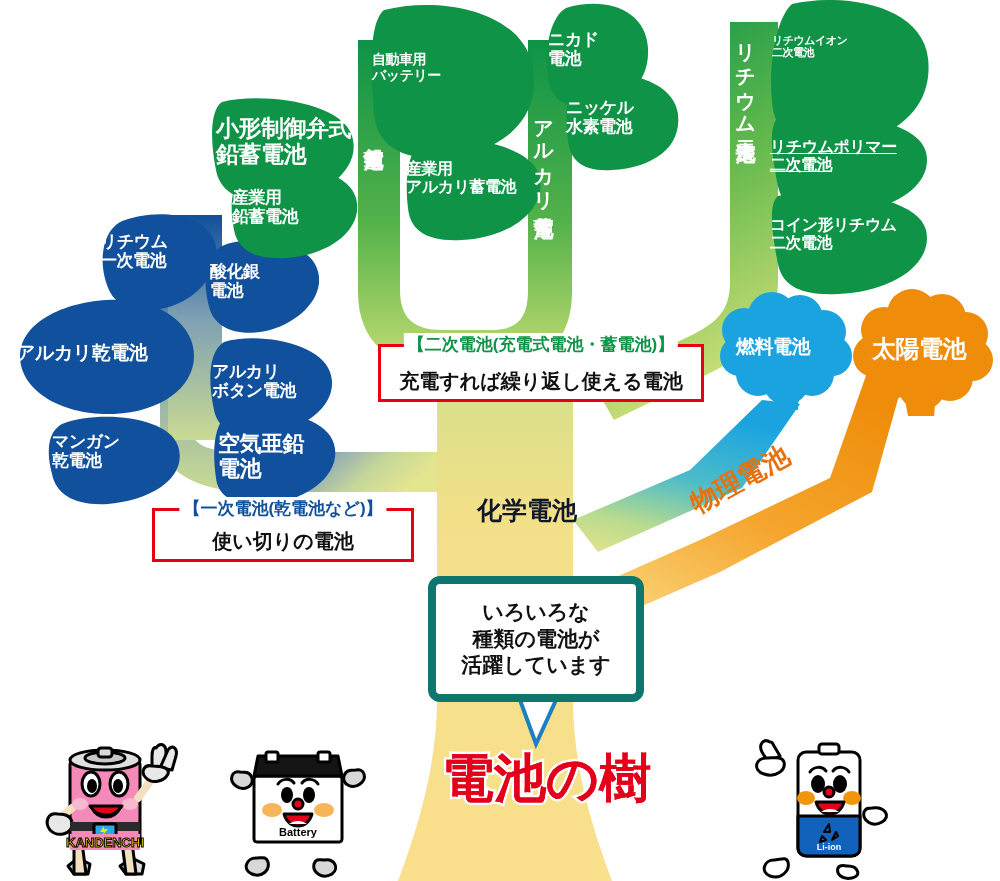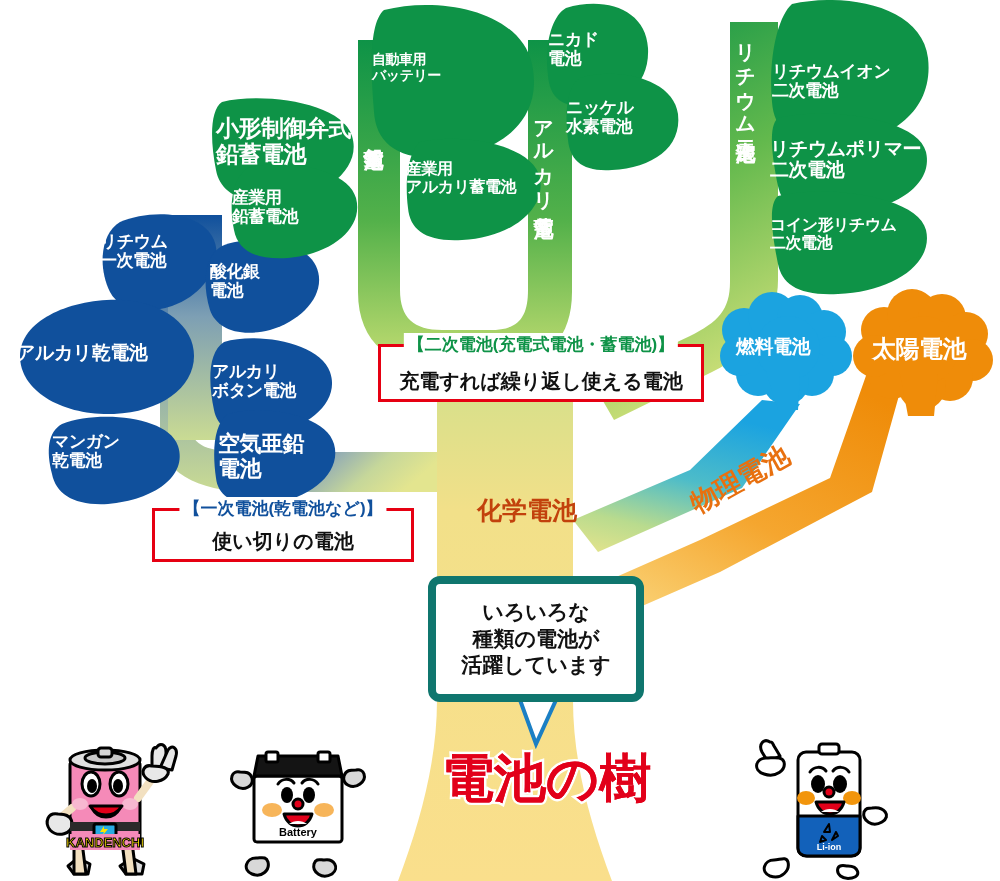--- a/index.html
+++ b/index.html
@@ -14,21 +14,21 @@
   .callout .c-title{position:absolute;top:-14px;left:50%;transform:translateX(-50%);
         background:#fff;padding:0 4px;white-space:nowrap;font-weight:700;}
   .callout .c-sub{position:absolute;left:0;right:0;bottom:4px;text-align:center;
         font-weight:700;color:#111;white-space:nowrap;}
   .bubble{position:absolute;background:#fff;border:8px solid #0f766e;border-radius:12px;
         box-sizing:border-box;display:flex;align-items:center;justify-content:center;}
   .bubble span{color:#111;font-weight:700;text-align:center;line-height:1.28;white-space:pre-line;}
   .title{position:absolute;font-weight:700;color:#e2001a;
         -webkit-text-stroke:5px #fff;paint-order:stroke fill;white-space:nowrap;}
   .title2{position:absolute;font-weight:700;color:#e2001a;white-space:nowrap;}
-  .trunklabel{position:absolute;font-weight:700;color:#c2410c;white-space:nowrap;}
+  .trunklabel{position:absolute;font-weight:700;color:#0f172a;white-space:nowrap;}
   .rotlabel{position:absolute;font-weight:700;color:#e8700f;white-space:nowrap;}
   .mascot{position:absolute;}
 </style>
 </head>
 <body>
 
 <div id="stage">
 
   <svg class="layer" viewBox="0 0 1000 881">
     <defs>
@@ -155,23 +155,23 @@
   <div class="lbl" style="left:232px;top:188px;width:128px;font-size:17px;">産業用
 鉛蓄電池</div>
   <div class="lbl" style="left:372px;top:52px;width:160px;font-size:14px;">自動車用
 バッテリー</div>
   <div class="lbl" style="left:406px;top:160px;width:140px;font-size:16px;">産業用
 アルカリ蓄電池</div>
   <div class="lbl" style="left:548px;top:30px;width:100px;font-size:17px;">ニカド
 電池</div>
   <div class="lbl" style="left:566px;top:98px;width:114px;font-size:17px;">ニッケル
 水素電池</div>
-  <div class="lbl" style="left:772px;top:34px;width:158px;font-size:17px;margin-top:28px;">リチウムイオン
+  <div class="lbl" style="left:772px;top:34px;width:158px;font-size:11px;">リチウムイオン
 二次電池</div>
-  <div class="lbl" style="left:770px;top:138px;width:164px;font-size:19px;">リチウムポリマー
+  <div class="lbl" style="left:770px;top:138px;width:164px;font-size:16px;text-decoration:underline;">リチウムポリマー
 二次電池</div>
   <div class="lbl" style="left:770px;top:216px;width:164px;font-size:16px;">コイン形リチウム
 二次電池</div>
 
   <div class="vlbl" style="left:364px;top:132px;font-size:20px;">鉛蓄電池</div>
   <div class="vlbl" style="left:534px;top:106px;font-size:20px;">アルカリ蓄電池</div>
   <div class="vlbl" style="left:736px;top:30px;font-size:20px;">リチウム二次電池</div>
 
   <div class="callout" style="left:152px;top:508px;width:262px;height:54px;">
     <div class="c-title" style="font-size:17px;color:#10509c;">【一次電池(乾電池など)】</div>

